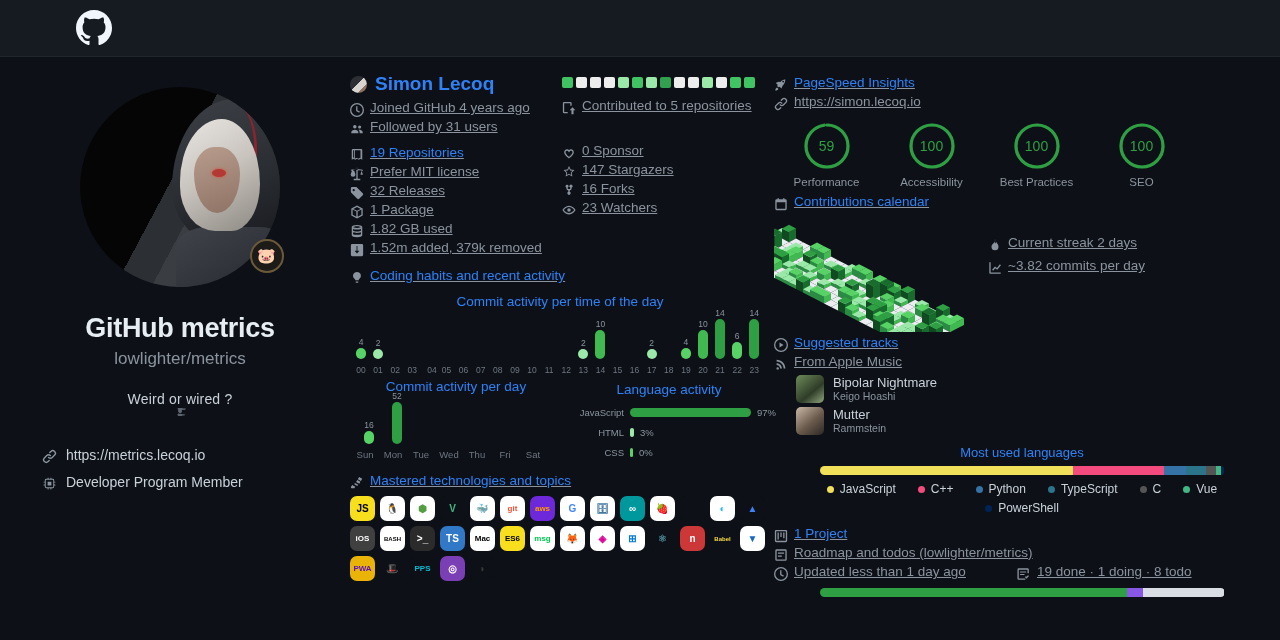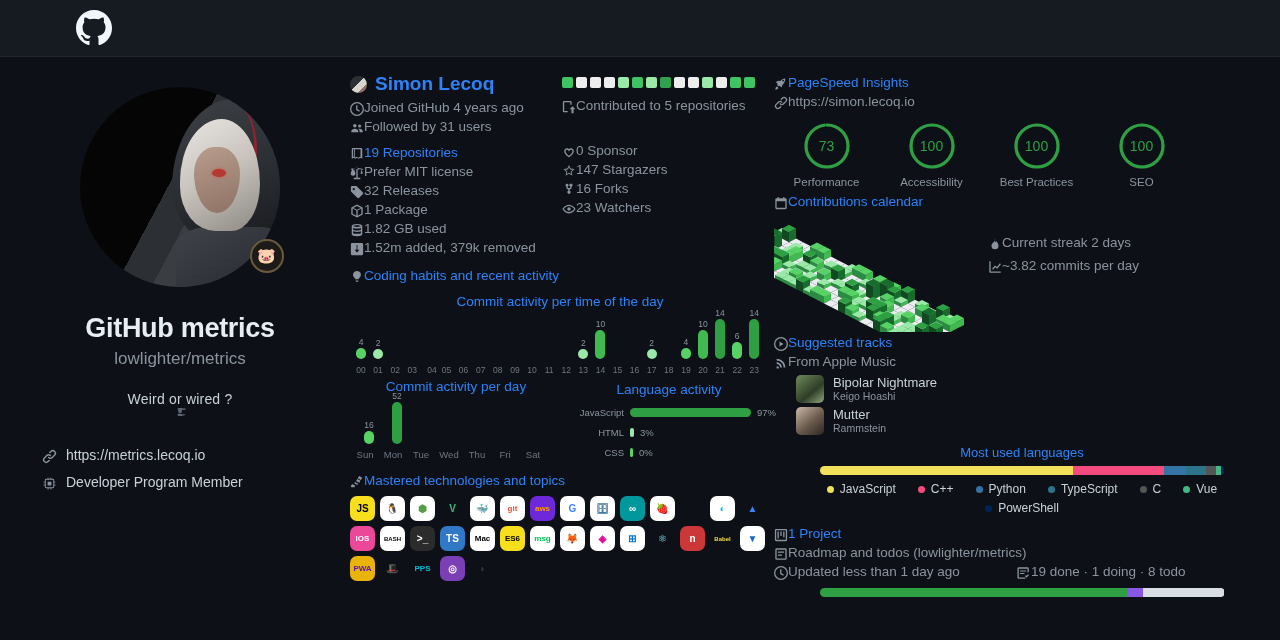--- a/index.html
+++ b/index.html
@@ -85,21 +85,21 @@
     opacity: .85; overflow: hidden; height: 26px;
   }
   .left-line {
     display: flex; align-items: center; gap: 9px;
     margin-top: 9px; padding-left: 22px; font-size: 14px; color: #c9d1d9;
   }
   .left-line .ic { width: 15px; height: 15px; flex: none; fill: #8b949e; }
 
   
   .col-mid { width: 430px; padding-left: 10px; padding-top: 4px; }
-  .row { display: flex; align-items: center; font-size: 13.5px; line-height: 19px; }
+  .row { display: flex; align-items: flex-end; gap: 6px; font-size: 13.5px; line-height: 19px; text-decoration: underline; }
   .ic { width: 14px; height: 14px; flex: none; fill: #8b949e; margin-top: 3px; }
   .lnk { color: #2f81f7; }
   .name-row { display: flex; align-items: center; gap: 8px; margin-bottom: 3px; }
   .name-av {
     width: 17px; height: 17px; border-radius: 50%;
     background: linear-gradient(135deg,#2c2f34 0 45%, #d8d4cf 45% 72%, #8e7265 72%);
     flex: none;
   }
   .name-txt { font-size: 19px; font-weight: bold; color: #2f81f7; }
   .two-col { display: flex; }
@@ -449,21 +449,21 @@
         <div class="tech" style="background: rgb(255, 255, 255); color: rgb(36, 150, 237);">🐳</div>
         <div class="tech" style="background: rgb(255, 255, 255); color: rgb(240, 80, 50); font-size: 8px;">git</div>
         <div class="tech" style="background: #6d28d9; color: rgb(255, 153, 0); font-size: 8px;">aws</div>
         <div class="tech" style="background: rgb(255, 255, 255); color: rgb(66, 133, 244);">G</div>
         <div class="tech" style="background: rgb(255, 255, 255); color: rgb(68, 121, 161);">🗄</div>
         <div class="tech" style="background: rgb(0, 151, 157); color: rgb(255, 255, 255);">∞</div>
         <div class="tech" style="background: rgb(255, 255, 255); color: rgb(197, 26, 74);">🍓</div>
         <div class="tech" style="background: rgb(13, 17, 23); color: rgb(255, 255, 255);"></div>
         <div class="tech" style="background: rgb(255, 255, 255); color: rgb(30, 187, 238);">◐</div>
         <div class="tech" style="background: rgb(13, 17, 23); color: rgb(59, 130, 246);">▲</div>
-        <div class="tech" style="background: #ec4899; color: rgb(255, 255, 255); font-size: 8px;">iOS</div>
+        <div class="tech" style="background: #404040; color: rgb(255, 255, 255); font-size: 8px;">iOS</div>
         <div class="tech" style="background: rgb(255, 255, 255); color: rgb(0, 0, 0); font-size: 6px;">BASH</div>
         <div class="tech" style="background: rgb(43, 43, 43); color: rgb(255, 255, 255);">&gt;_</div>
         <div class="tech" style="background: rgb(49, 120, 198); color: rgb(255, 255, 255);">TS</div>
         <div class="tech" style="background: rgb(255, 255, 255); color: rgb(0, 0, 0); font-size: 8px;">Mac</div>
         <div class="tech" style="background: rgb(247, 223, 30); color: rgb(0, 0, 0); font-size: 8px;">ES6</div>
         <div class="tech" style="background: rgb(255, 255, 255); color: rgb(0, 200, 83); font-size: 8px;">msg</div>
         <div class="tech" style="background: rgb(255, 255, 255); color: rgb(255, 113, 57);">🦊</div>
         <div class="tech" style="background: rgb(255, 255, 255); color: rgb(225, 0, 152);">◈</div>
         <div class="tech" style="background: rgb(255, 255, 255); color: rgb(0, 120, 214);">⊞</div>
         <div class="tech" style="background: rgb(13, 17, 23); color: rgb(71, 132, 143);">⚛</div>
@@ -489,21 +489,21 @@
       <svg class="ic" viewBox="0 0 16 16">
           <path d="M7.775 3.275a.75.75 0 0 0 1.06 1.06l1.25-1.25a2 2 0 1 1 2.83 2.83l-2.5 2.5a2 2 0 0 1-2.83 0 .75.75 0 0 0-1.06 1.06 3.5 3.5 0 0 0 4.95 0l2.5-2.5a3.5 3.5 0 0 0-4.95-4.95l-1.25 1.25zm-4.69 9.64a2 2 0 0 1 0-2.83l2.5-2.5a2 2 0 0 1 2.83 0 .75.75 0 0 0 1.06-1.06 3.5 3.5 0 0 0-4.95 0l-2.5 2.5a3.5 3.5 0 0 0 4.95 4.95l1.25-1.25a.75.75 0 0 0-1.06-1.06l-1.25 1.25a2 2 0 0 1-2.83 0z"></path>
         </svg>
       <span>https://simon.lecoq.io</span>
     </div>
     <div class="gauges">
         <div class="gauge-item">
           <div class="gauge"><svg width="52" height="52" viewBox="0 0 52 52">
               <circle cx="26" cy="26" r="21" fill="none" stroke="#1b2a1e" stroke-width="3.2"></circle>
               <circle cx="26" cy="26" r="21" fill="none" stroke="#2ea043" stroke-width="3.2" stroke-linecap="round" stroke-dasharray="131.94689145077132" stroke-dashoffset="3.958406743523143"></circle>
-            </svg><div class="gauge-num" style="color:#2ea043">73</div></div>
+            </svg><div class="gauge-num" style="color:#2ea043">59</div></div>
           <div class="gauge-label">Performance</div>
         </div>
         <div class="gauge-item">
           <div class="gauge"><svg width="52" height="52" viewBox="0 0 52 52">
               <circle cx="26" cy="26" r="21" fill="none" stroke="#1b2a1e" stroke-width="3.2"></circle>
               <circle cx="26" cy="26" r="21" fill="none" stroke="#2ea043" stroke-width="3.2" stroke-linecap="round" stroke-dasharray="131.94689145077132" stroke-dashoffset="0"></circle>
             </svg><div class="gauge-num" style="color:#2ea043">100</div></div>
           <div class="gauge-label">Accessibility</div>
         </div>
         <div class="gauge-item">

